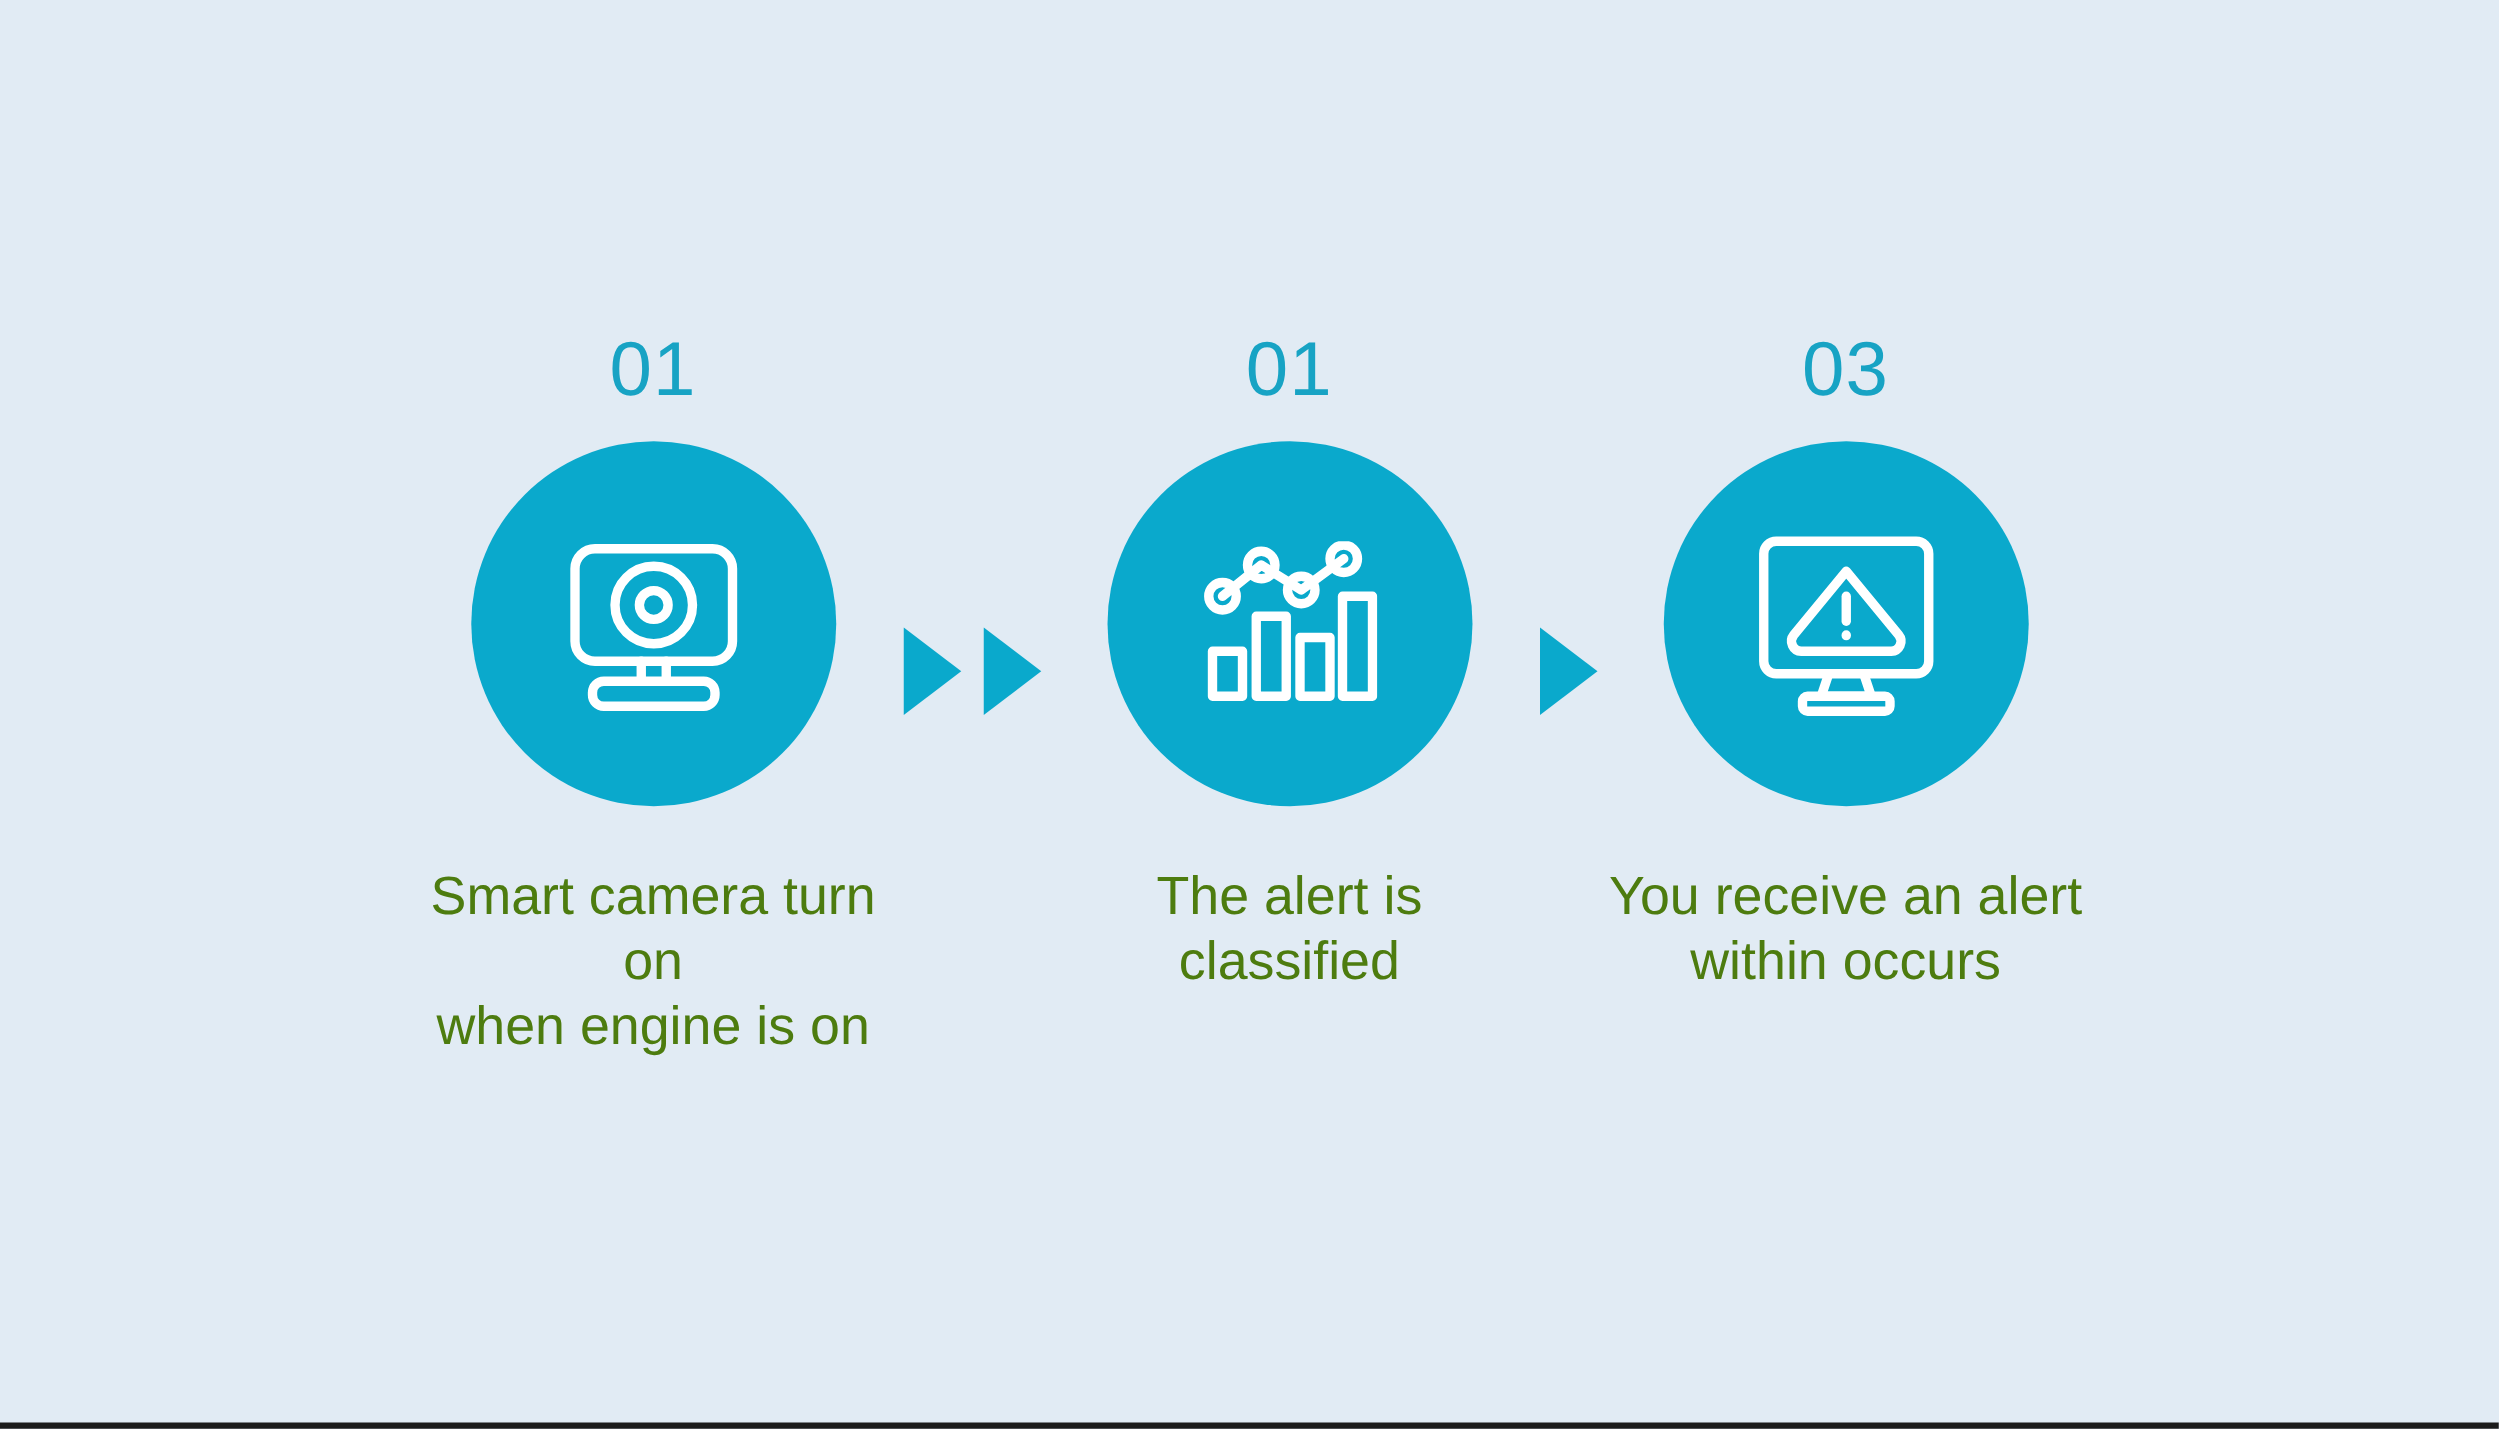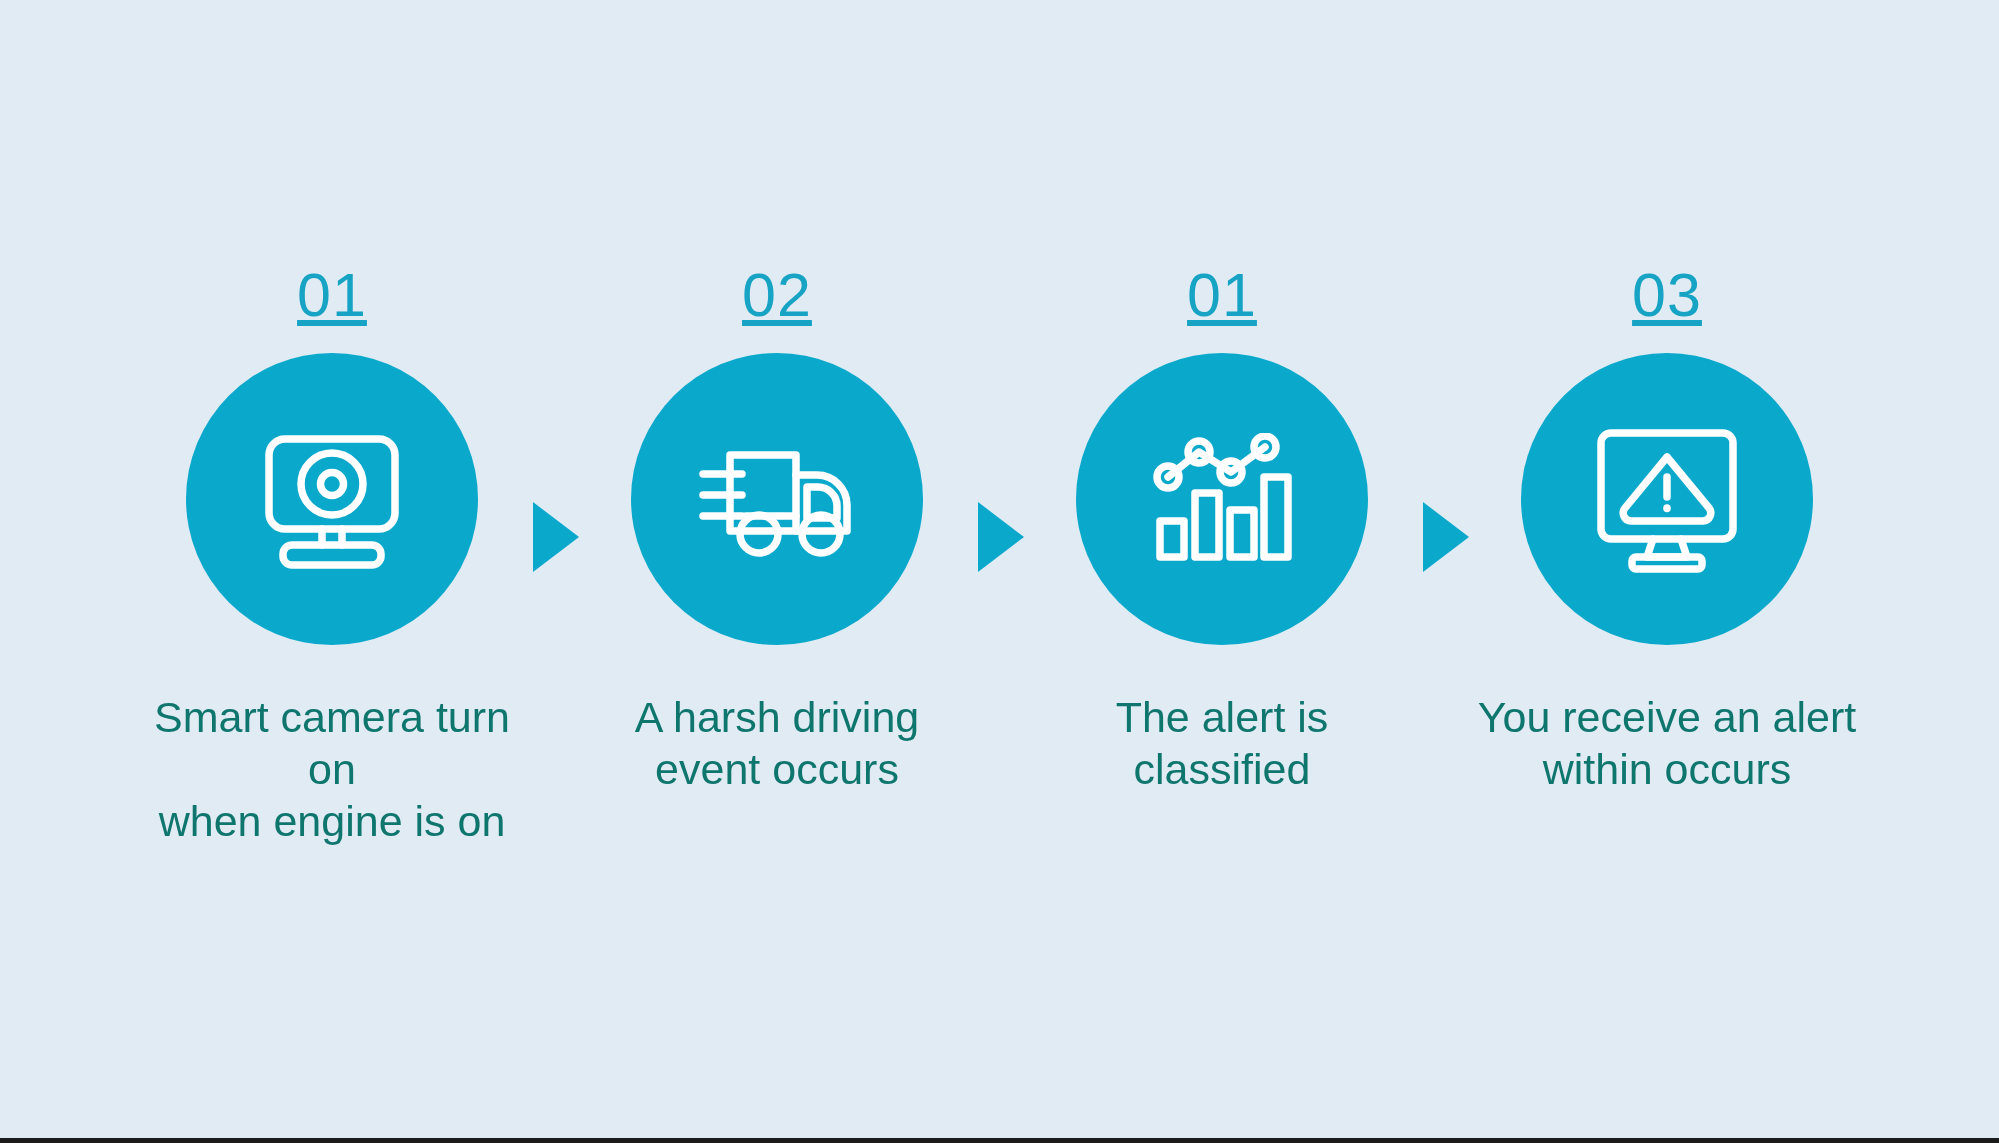--- a/index.html
+++ b/index.html
@@ -50,38 +50,37 @@
     flex: 0 0 auto;
   }
   .step-number {
     color: #17a3c4;
     font-size: 61px;
     line-height: 66px;
     font-weight: 400;
     letter-spacing: 1px;
     margin: 0 0 25px 0;
     font-family: "Liberation Sans", sans-serif;
-    text-decoration: underline;
   }
   .circle {
     width: 292px;
     height: 292px;
     border-radius: 50%;
     background: #0aa9cc;
     display: flex;
     align-items: center;
     justify-content: center;
     flex: 0 0 auto;
   }
   .circle svg {
     display: block;
   }
   .caption {
     margin-top: 46px;
-    color: #0f766e;
+    color: #4d7c0f;
     font-size: 43px;
     line-height: 52px;
     text-align: center;
     font-weight: 400;
     max-width: 400px;
     font-family: "Liberation Sans", sans-serif;
     white-space: pre-line;
   }
   
   .arrow {
@@ -121,47 +120,20 @@
     </div>
 
     <div class="arrow">
       <span>
         <svg width="52" height="74" viewBox="0 0 52 74">
           <polygon points="4,2 50,37 4,72" fill="#0aa9cc"></polygon>
         </svg>
       </span>
     </div>
 
-    <div class="step">
-      <div class="step-number">02</div>
-      <div class="circle">
-
-        <span>
-          <svg width="160" height="128" viewBox="0 0 160 128" fill="none" stroke="#ffffff" stroke-width="7.5" stroke-linecap="round" stroke-linejoin="round">
-
-            <path d="M33 20 H99 V96 H33 V20"></path>
-
-            <path d="M99 40 H120 a30 30 0 0 1 30 30 V96 H99"></path>
-
-            <path d="M110 52 H121 a19 19 0 0 1 19 19 V83 H110 V52"></path>
-
-            <path d="M6 39 H45"></path>
-            <path d="M6 60 H45"></path>
-            <path d="M6 81 H45"></path>
-
-            <path d="M49 81 H99"></path>
-
-            <circle cx="62" cy="99" r="19"></circle>
-            <circle cx="124" cy="99" r="19"></circle>
-          </svg>
-        </span>
-      </div>
-      <div class="caption">A harsh driving
-event occurs</div>
-    </div>
 
     <div class="arrow">
       <span>
         <svg width="52" height="74" viewBox="0 0 52 74">
           <polygon points="4,2 50,37 4,72" fill="#0aa9cc"></polygon>
         </svg>
       </span>
     </div>
 
     <div class="step">

